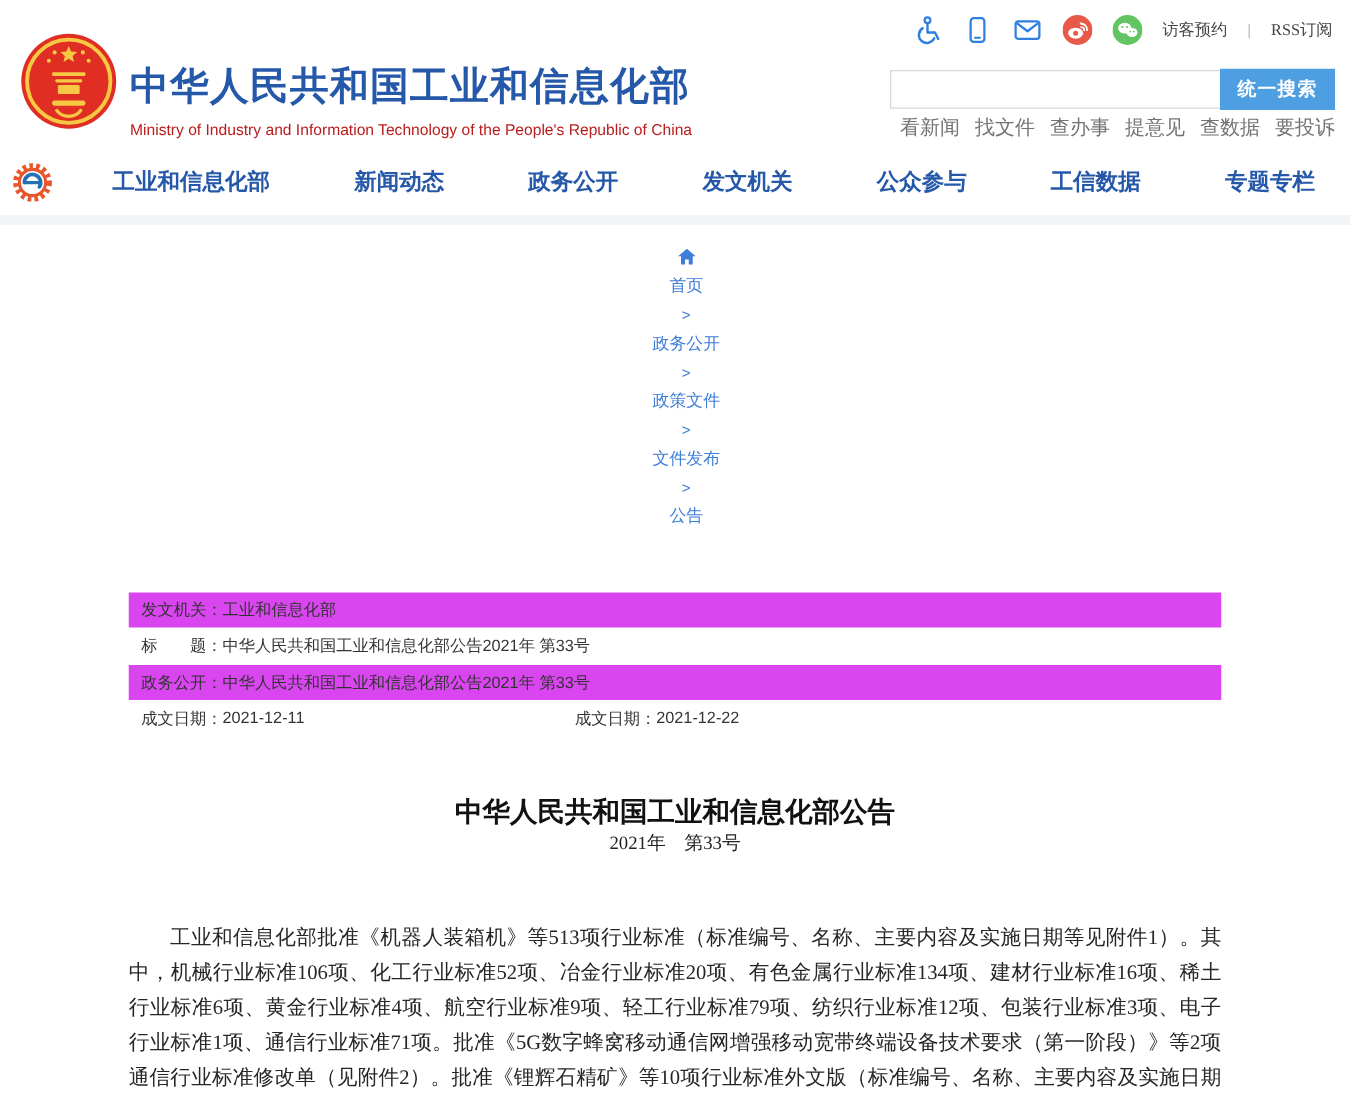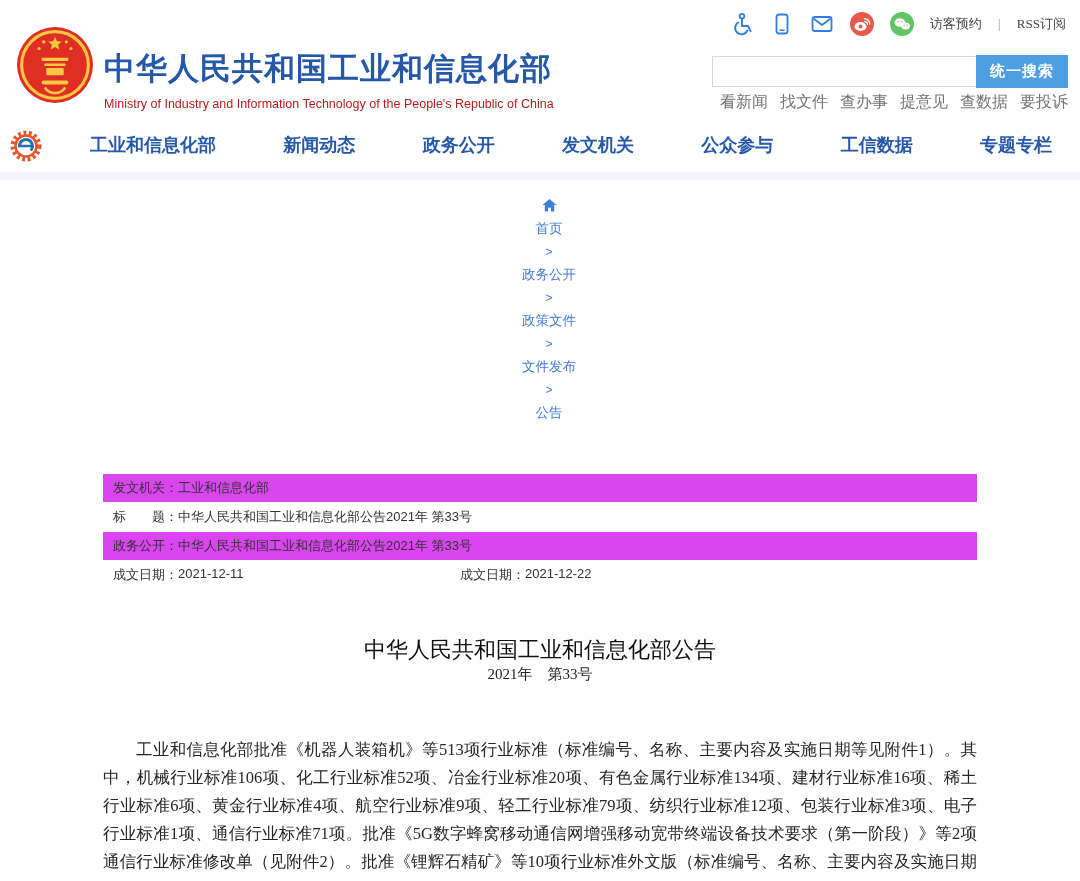--- a/index.html
+++ b/index.html
@@ -43,21 +43,21 @@
   .main { width:874px; margin:0 auto; padding-top:52px; }
 
   .meta-table { width:100%; font-size:13px; color:#333; }
   .meta-row { display:flex; align-items:center; min-height:28px; padding:0 0 0 10px; margin-bottom:1px; }
   .meta-row.alt { background:#d946ef; }
   .meta-cell { display:flex; }
   .meta-cell.first { width:347px; }
   .meta-label { color:#333; white-space:pre; }
   .meta-value { color:#333; }
 
-  .article-title { margin-top:46px; text-align:center; font-size:22px; font-weight:normal; color:#111; }
+  .article-title { margin-top:46px; text-align:center; font-size:22px; font-weight:bold; color:#111; }
   .article-subtitle { text-align:center; font-size:15px; color:#222; font-family:"Liberation Serif", serif; }
 
   .article-body { margin-top:52px; font-size:16.5px; line-height:28px; color:#262626; text-align:justify; text-indent:2em; font-family:"Liberation Serif", serif; }
 </style>
 </head>
 <body>
 
 <div class="header">
 
   <svg class="emblem" viewBox="0 0 76 76">

